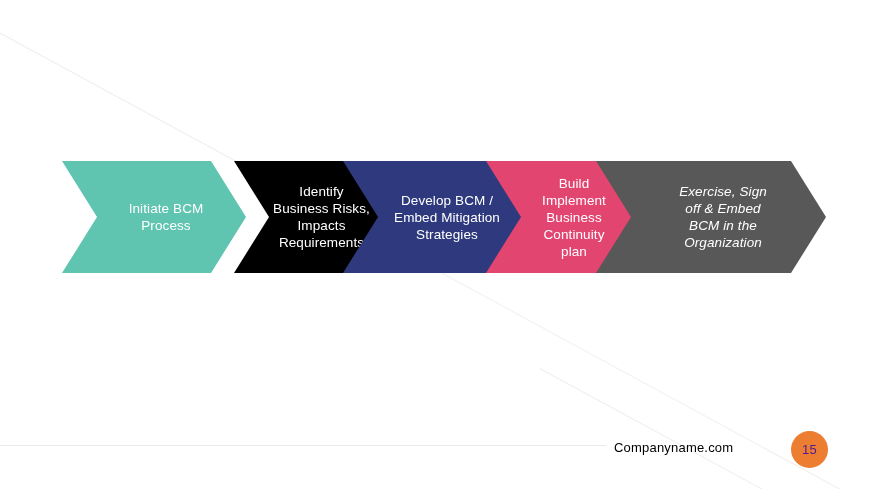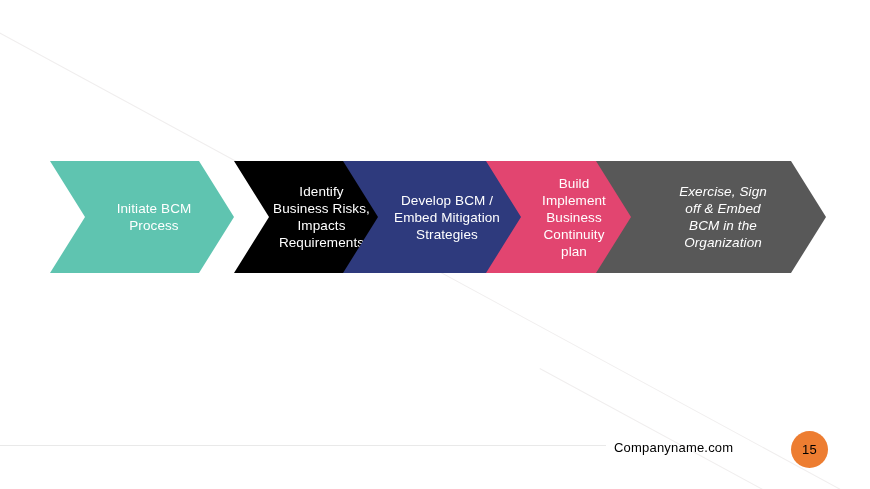--- a/index.html
+++ b/index.html
@@ -118,40 +118,40 @@
     top: 431px;
     width: 37px;
     height: 37px;
     border-radius: 50%;
     background: #ED7D31;
     display: flex;
     align-items: center;
     justify-content: center;
   }
   #page-badge span {
-    color: #000000;
+    color: #4c1d95;
     font-size: 13px;
     letter-spacing: 0.3px;
   }
 </style>
 </head>
 <body>
 
 <div id="slide">
 
   <div class="wm-diag"></div>
   <div class="wm-diag d2"></div>
 
   <div class="wm-text">
     <span class="sm-dot"></span><span>SlideModel</span><span class="sm-suffix">.com</span>
   </div>
 
   <div id="chevron-row">
 
-    <div class="chev" style="left:4px; width:184px; background:#5FC4B0;">
+    <div class="chev" style="left:16px; width:184px; background:#5FC4B0;">
       <div class="chev-label">Initiate  BCM
 Process</div>
     </div>
 
     <div class="chev" style="left:188px; width:151px; background:#000000;">
       <div class="chev-label">Identify
 Business Risks,
 Impacts
 Requirements</div>
     </div>

